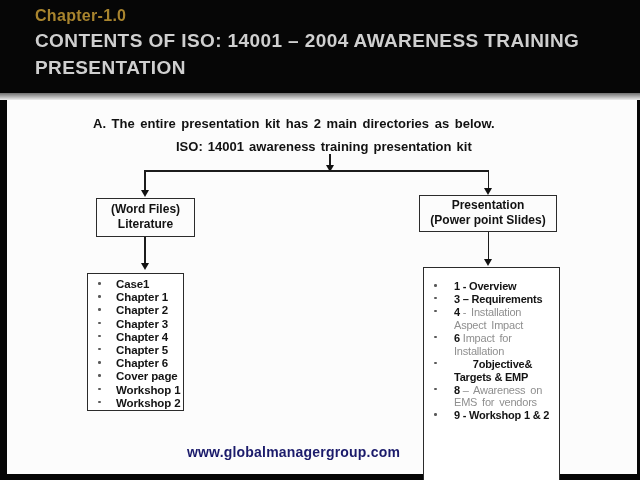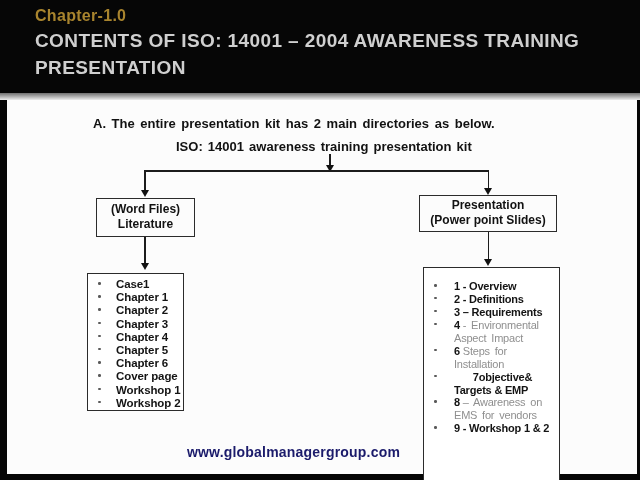--- a/index.html
+++ b/index.html
@@ -93,25 +93,24 @@
       <div class="lrow"><span class="blt"></span>Chapter 3</div>
       <div class="lrow"><span class="blt"></span>Chapter 4</div>
       <div class="lrow"><span class="blt"></span>Chapter 5</div>
       <div class="lrow"><span class="blt"></span>Chapter 6</div>
       <div class="lrow"><span class="blt"></span>Cover page</div>
       <div class="lrow"><span class="blt"></span>Workshop 1</div>
       <div class="lrow"><span class="blt"></span>Workshop 2</div>
     </div>
   <div class="listbox rightlist">
       <div class="rrow"><span class="blt"></span><span class="b">1 - Overview</span></div>
-      <div class="rrow"><span class="blt"></span><span class="b">2 - Definitions</span></div>
       <div class="rrow"><span class="blt"></span><span class="b">3 – Requirements</span></div>
-      <div class="rrow"><span class="blt"></span><span class="b">4 </span><span class="g">- Environmental</span></div>
+      <div class="rrow"><span class="blt"></span><span class="b">4 </span><span class="g">- Installation</span></div>
       <div class="rrow"><span class="g">Aspect Impact</span></div>
-      <div class="rrow"><span class="blt"></span><span class="b">6 </span><span class="g">Steps for</span></div>
+      <div class="rrow"><span class="blt"></span><span class="b">6 </span><span class="g">Impact for</span></div>
       <div class="rrow"><span class="g">Installation</span></div>
       <div class="rrow just">
         <span class="blt"></span>
         <span class="b">7objective</span>
         <span class="b">&amp;</span>
       </div>
       <div class="rrow"><span class="b">Targets &amp; EMP</span></div>
       <div class="rrow"><span class="blt"></span><span class="b">8 </span><span class="g">– Awareness on</span></div>
       <div class="rrow"><span class="g">EMS for vendors</span></div>
       <div class="rrow"><span class="blt"></span><span class="b">9 - Workshop 1 &amp; 2</span></div>

